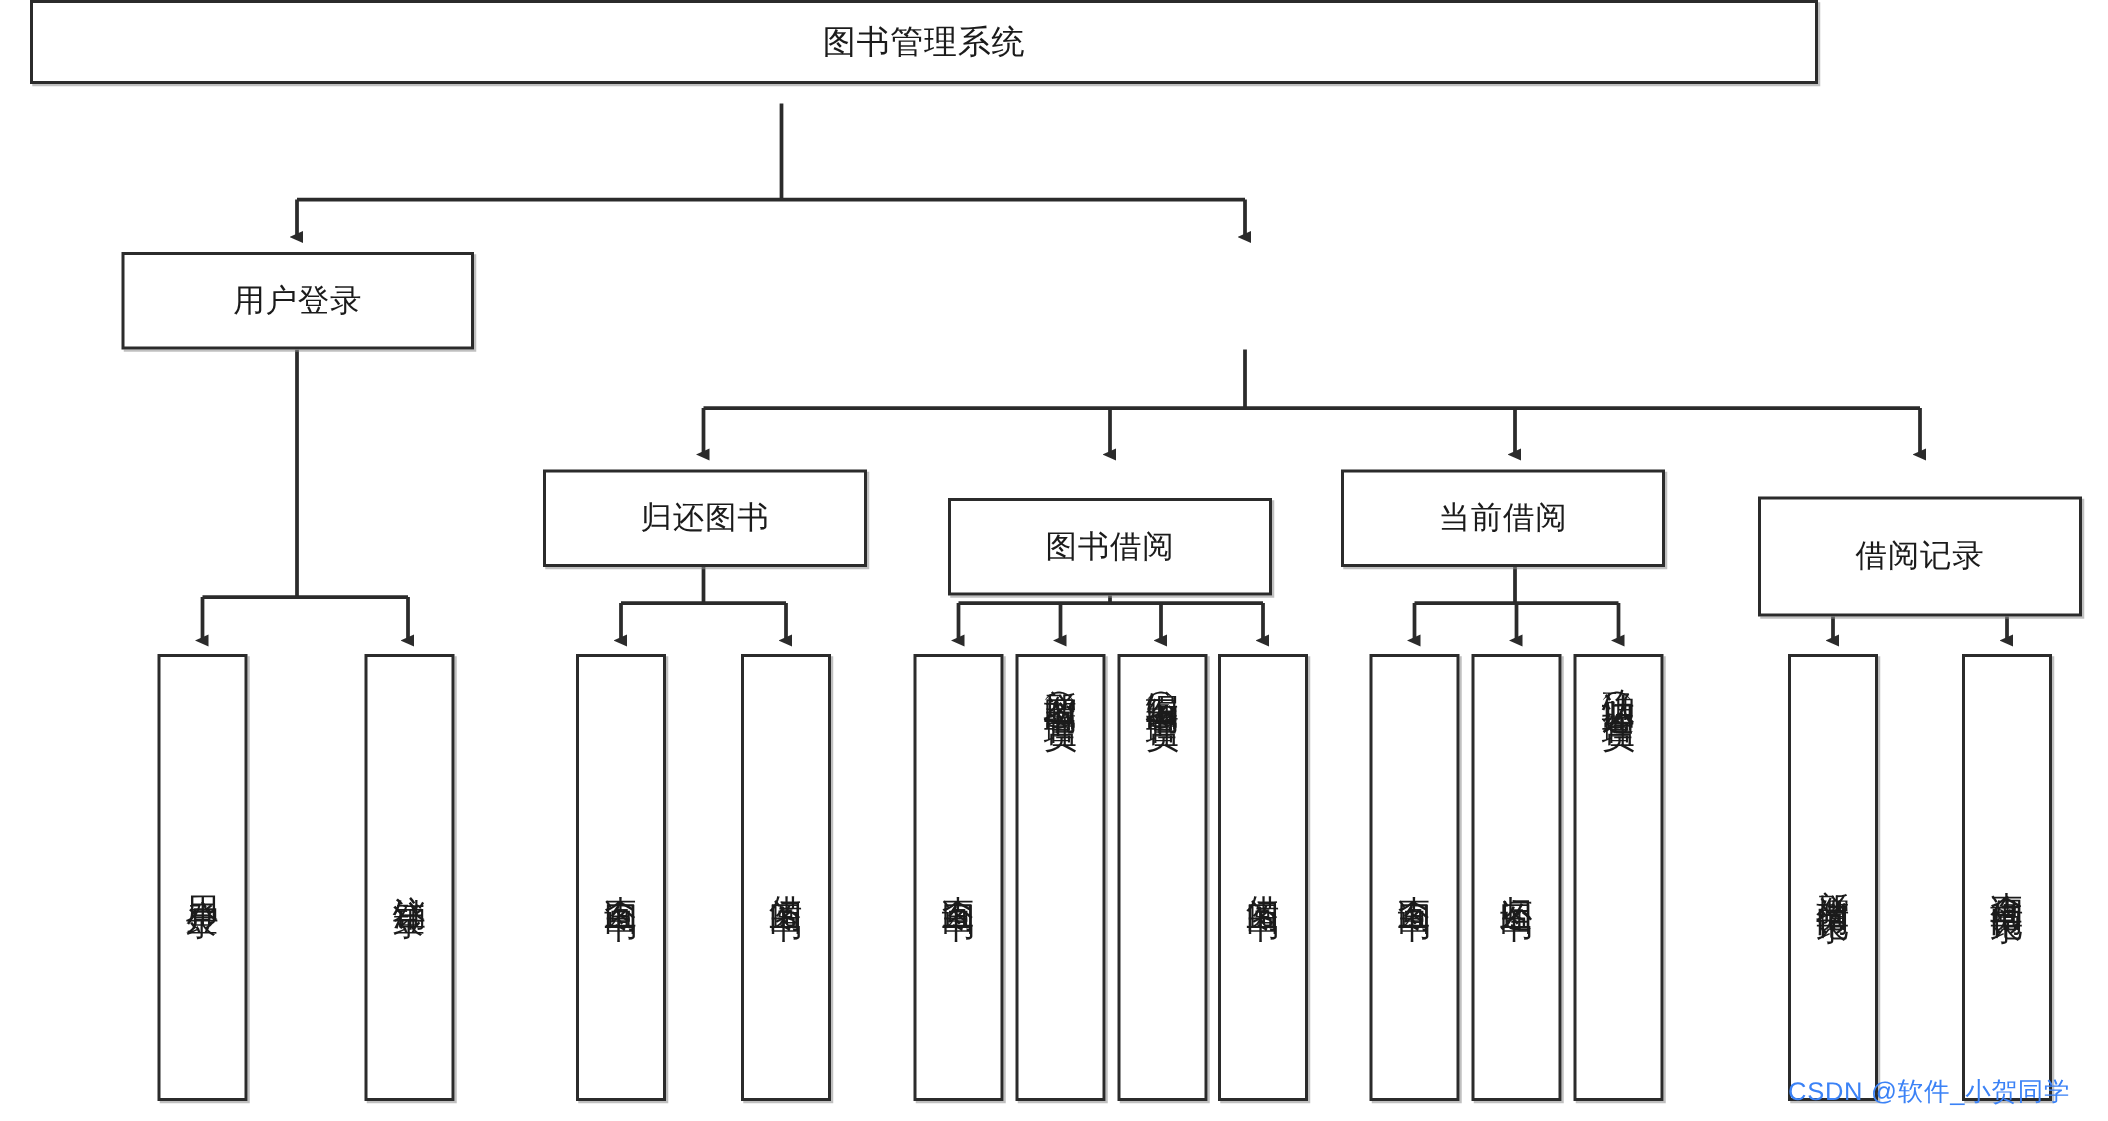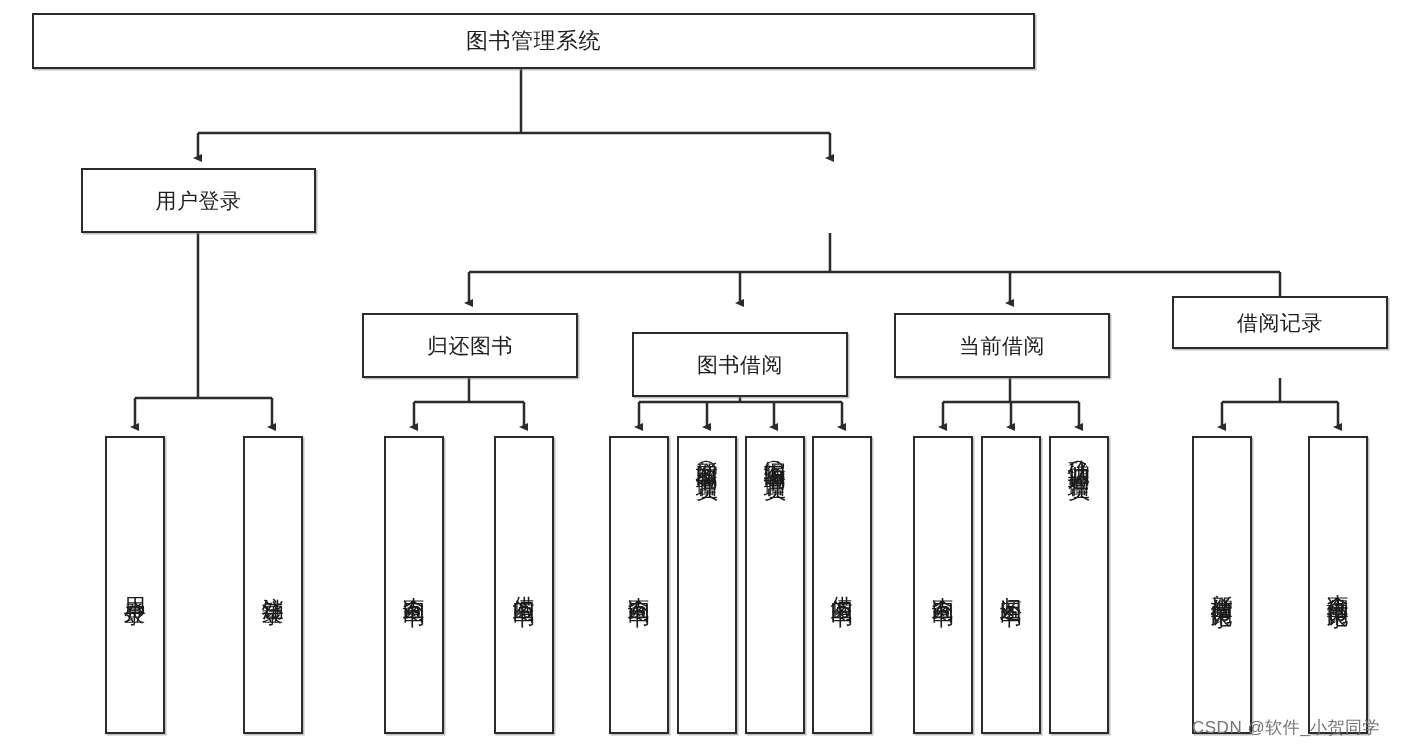--- a/index.html
+++ b/index.html
@@ -72,21 +72,21 @@
     align-items: center;
   }
   .node.vert.top {
     align-items: flex-start;
   }
   .node.vert.top .label {
     margin-top: 4px;
   }
   .watermark {
     position: absolute;
-    color: #737373;
+    color: #3b82f6;
     font-size: 17px;
     white-space: nowrap;
     z-index: 5;
     letter-spacing: 0.5px;
   }
 </style>
 </head>
 <body>
 
 <div id="canvas">
@@ -134,42 +134,42 @@
       <path d="M1011,402 L1011,427" marker-end="url(#arrow)"></path>
       <path d="M1079,402 L1079,427" marker-end="url(#arrow)"></path>
 
       <path d="M1280,378 L1280,402"></path>
       <path d="M1222,402 L1338,402"></path>
       <path d="M1222,402 L1222,427" marker-end="url(#arrow)"></path>
       <path d="M1338,402 L1338,427" marker-end="url(#arrow)"></path>
     </g>
   </svg>
 
-  <div class="node horiz root" style="left:20px; top:13px; width:1003px; height:56px;margin-left:12px;">
+  <div class="node horiz root" style="left:20px; top:0; width:1192px; height:56px;">
     <span class="label">图书管理系统</span>
   </div>
 
   <div class="node horiz" style="left:81px; top:168px; width:235px; height:65px;">
     <span class="label">用户登录</span>
   </div>
 
 
   <div class="node horiz" style="left:362px; top:313px; width:216px; height:65px;">
     <span class="label">归还图书</span>
   </div>
 
   <div class="node horiz" style="left:632px; top:332px; width:216px; height:65px;">
     <span class="label">图书借阅</span>
   </div>
 
   <div class="node horiz" style="left:894px; top:313px; width:216px; height:65px;">
     <span class="label">当前借阅</span>
   </div>
 
-  <div class="node horiz" style="left:1172px; top:296px; width:216px; height:53px;">
+  <div class="node horiz" style="left:1172px; top:331px; width:216px; height:80px;">
     <span class="label">借阅记录</span>
   </div>
 
   <div class="node vert center" style="left:105px; top:436px; width:60px; height:298px;">
     <span class="label">用户登录</span>
   </div>
 
   <div class="node vert center" style="left:243px; top:436px; width:60px; height:298px;">
     <span class="label">注销登录</span>
   </div>

